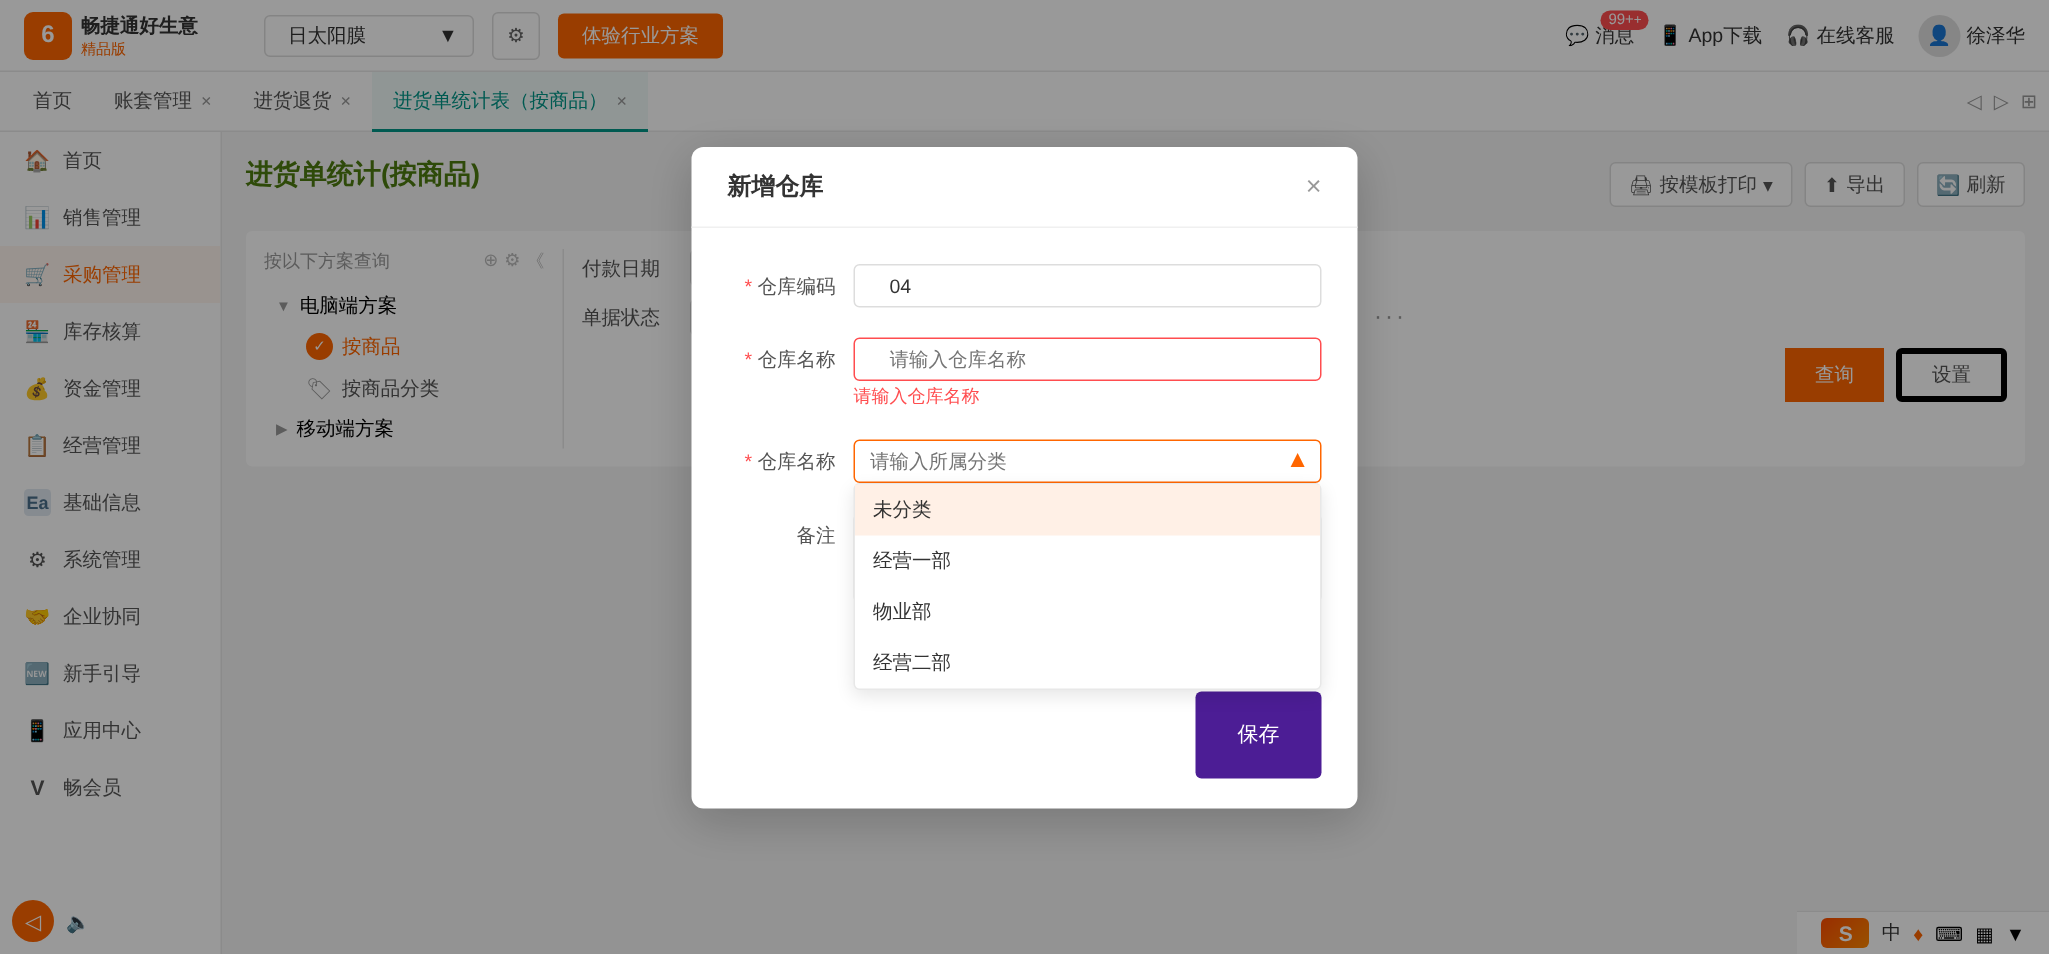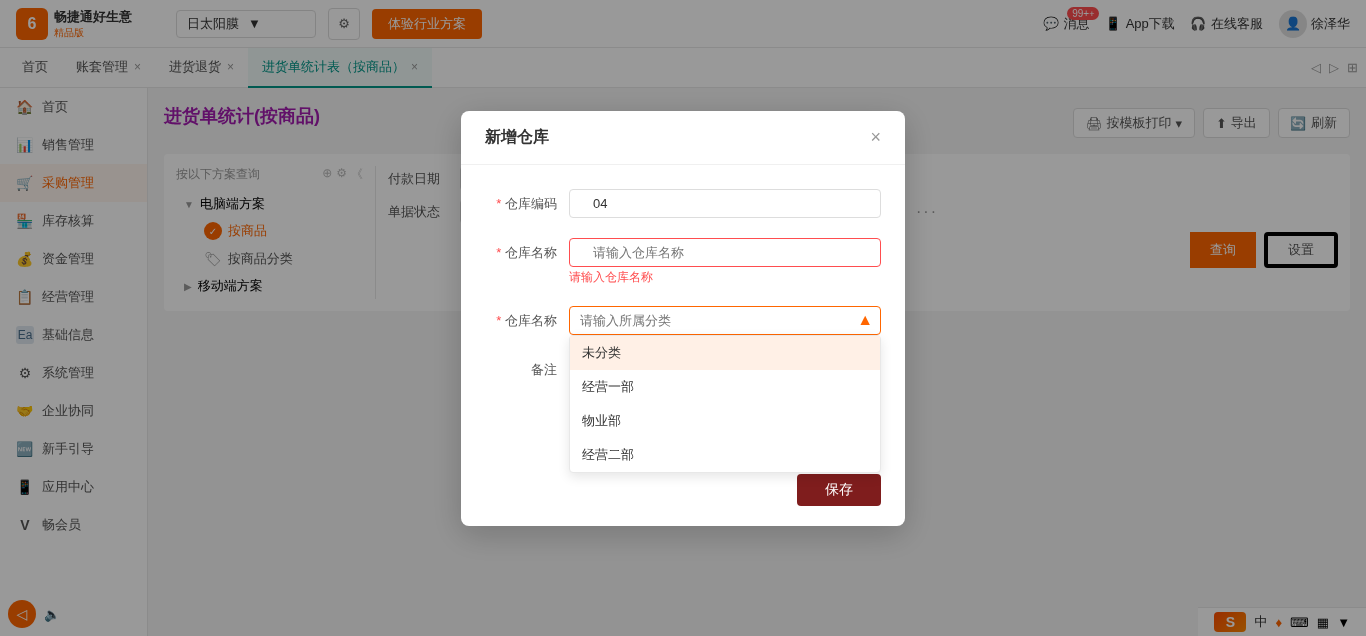--- a/index.html
+++ b/index.html
@@ -27,20 +27,21 @@
       border-radius: 6px;
       display: flex; align-items: center; justify-content: center;
       color: white; font-weight: bold; font-size: 16px;
     }
     .logo-sub { font-size: 10px; color: #ff6600; }
     .header-selector {
       display: flex; align-items: center; gap: 4px;
       border: 1px solid #ddd; border-radius: 4px;
       padding: 4px 10px; cursor: pointer; background: #fff;
       min-width: 140px;
+      text-align: right;
     }
     .header-selector span { flex: 1; font-size: 13px; color: #333; }
     .chevron { color: #999; font-size: 10px; }
     .gear-btn {
       width: 32px; height: 32px;
       border: 1px solid #ddd; border-radius: 4px;
       display: flex; align-items: center; justify-content: center;
       cursor: pointer; background: #fff; color: #666;
     }
     .trial-btn {
@@ -133,21 +134,21 @@
 
     
     .content-area {
       flex: 1;
       padding: 16px;
       background: #f5f5f5;
       overflow: auto;
       position: relative;
     }
     .page-title {
-      font-size: 18px; font-weight: 600; color: #a21caf; margin-bottom: 14px;
+      font-size: 18px; font-weight: 600; color: #4d7c0f; margin-bottom: 14px;
     }
     .btn-print {
       border: 1px solid #ddd; background: #fff; color: #555;
       padding: 5px 12px; border-radius: 4px; cursor: pointer;
       display: flex; align-items: center; gap: 4px; font-size: 13px;
     }
     .btn-export {
       border: 1px solid #ddd; background: #fff; color: #555;
       padding: 5px 12px; border-radius: 4px; cursor: pointer;
       display: flex; align-items: center; gap: 4px; font-size: 13px;
@@ -274,22 +275,22 @@
     .form-textarea {
       width: 100%; border: 1px solid #ddd; border-radius: 4px;
       padding: 6px 10px; font-size: 13px; color: #333;
       outline: none; resize: none; height: 60px;
     }
     .modal-footer {
       padding: 12px 24px 20px;
       display: flex; justify-content: flex-end; gap: 8px;
     }
     .btn-save {
-      background: #7f1d1d; color: white; border: none;
-      padding: 7px 28px; border-radius: 4px; cursor: pointer; font-size: 14px;
+      background: #4c1d95; color: white; border: none;
+      padding: 20px 28px; border-radius: 4px; cursor: pointer; font-size: 14px;
     }
 
     
     .dropdown-list {
       position: absolute;
       top: 100%;
       left: 0;
       right: 0;
       background: #fff;
       border: 1px solid #e8e8e8;
@@ -410,21 +411,21 @@
     </div>
     <div class="sidebar-item">
       <span class="si-icon">💰</span>
       <span>资金管理</span>
     </div>
     <div class="sidebar-item">
       <span class="si-icon">📋</span>
       <span>经营管理</span>
     </div>
     <div class="sidebar-item">
-      <span class="si-icon" style="font-size:12px;font-weight:normal;background:#e0e8f0;border-radius:3px;padding:1px 3px;color:#4a6e8a;">Ea</span>
+      <span class="si-icon" style="font-size:12px;font-weight:bold;background:#e0e8f0;border-radius:3px;padding:1px 3px;color:#4a6e8a;">Ea</span>
       <span>基础信息</span>
     </div>
     <div class="sidebar-item">
       <span class="si-icon">⚙</span>
       <span>系统管理</span>
     </div>
     <div class="sidebar-item">
       <span class="si-icon">🤝</span>
       <span>企业协同</span>
     </div>

